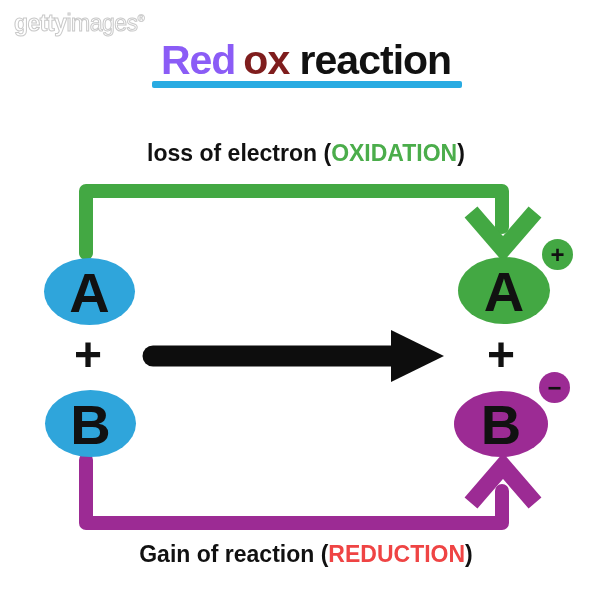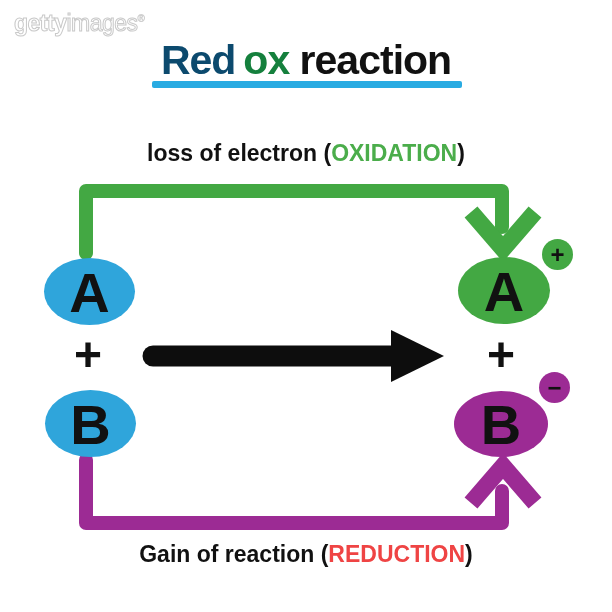--- a/index.html
+++ b/index.html
@@ -21,22 +21,22 @@
   }
   .watermark .wm-bold{font-weight:bold;}
   .watermark .wm-reg{font-size:10px;vertical-align:super;-webkit-text-stroke:0.6px #cfcfcf;}
   
   .title{
     position:absolute;left:0;top:38px;width:612px;
     text-align:center;font-size:41px;font-weight:bold;
     letter-spacing:-1px;color:#111111;line-height:44px;
     white-space:pre;
   }
-  .title .t-red{color:#0c4a6e;}
-  .title .t-ox{color:#15803d;margin-left:8px;}
+  .title .t-red{color:#8b5cf6;}
+  .title .t-ox{color:#7f1d1d;margin-left:8px;}
   .title-underline{
     position:absolute;left:152px;top:81px;width:310px;height:7px;
     background:#29ABE2;border-radius:2px;
   }
   
   .edge-label{
     position:absolute;left:0;width:612px;text-align:center;
     font-size:23px;font-weight:bold;color:#111111;
     letter-spacing:0px;white-space:pre;
   }

